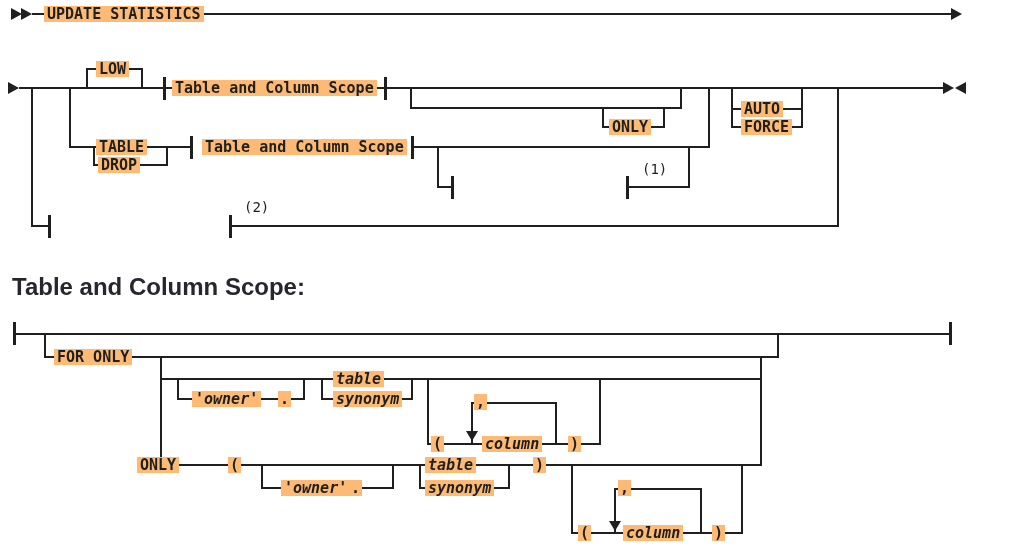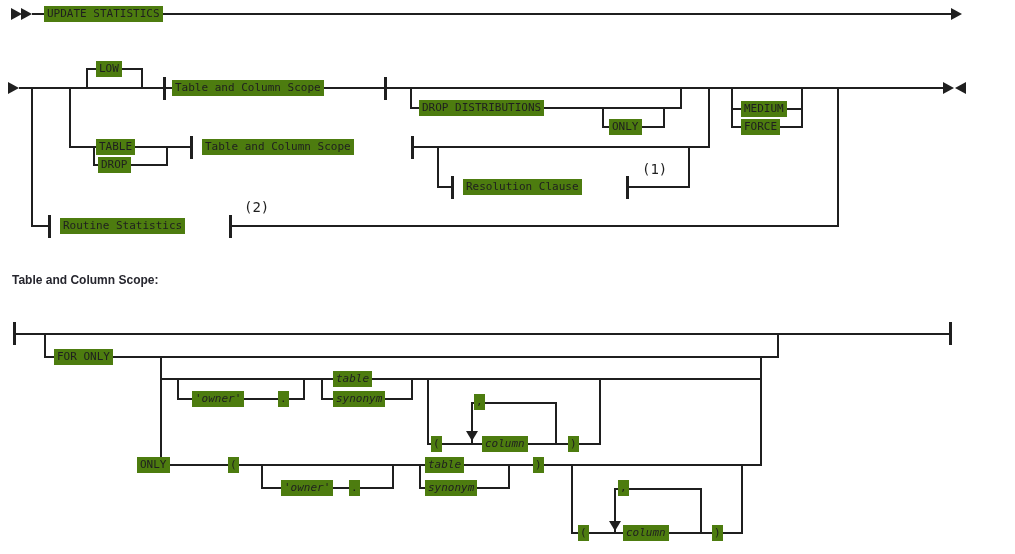--- a/index.html
+++ b/index.html
@@ -2,31 +2,31 @@
 <html><head>
 <meta charset="utf-8">
 <style>
   html,body{margin:0;padding:0;background:#ffffff;}
   .canvas{position:relative;width:1015px;height:554px;background:#ffffff;
           font-family:"DejaVu Sans Mono",monospace;overflow:hidden;color:#1f1f1f;}
   .layer{position:absolute;left:0;top:0;width:100%;height:100%;}
   .h{position:absolute;height:2px;background:#1f1f1f;}
   .v{position:absolute;width:2px;background:#1f1f1f;}
   .tick{position:absolute;width:3px;height:23px;background:#1f1f1f;z-index:3;}
-  .kw{position:absolute;font-size:11px;line-height:16px;color:#1f1f1f;background:#4d7c0f;
-      padding:0 3px;white-space:pre;z-index:2;}
+  .kw{position:absolute;font-size:15px;line-height:16px;color:#1f1f1f;background:#fdba74;
+      padding:0 3px;white-space:pre;z-index:2;font-weight:bold;}
   .sym{padding:0 2px;}
   .fn{position:absolute;font-size:14px;line-height:16px;color:#1f1f1f;z-index:2;background:#fff;padding:0 2px;}
   .it{font-style:italic;}
   .tri{position:absolute;width:0;height:0;z-index:3;}
   .tri-r{border-top:6px solid transparent;border-bottom:6px solid transparent;border-left:11px solid #1f1f1f;}
   .tri-l{border-top:6px solid transparent;border-bottom:6px solid transparent;border-right:11px solid #1f1f1f;}
   .tri-d{border-left:6px solid transparent;border-right:6px solid transparent;border-top:10px solid #1f1f1f;}
   .heading{position:absolute;font-family:"Liberation Sans",sans-serif;font-weight:bold;
-           font-size:12px;color:#26262e;z-index:2;}
+           font-size:24px;color:#26262e;z-index:2;}
 </style>
 </head>
 <body>
 
 <div class="canvas">
 
   <div class="layer">
     <span class="tri tri-r" style="left:11px;top:8px"></span>
     <span class="tri tri-r" style="left:21px;top:8px"></span>
     <div class="h" style="left:32px;top:13px;width:921px"></div>
@@ -44,21 +44,20 @@
     <div class="v" style="left:86px;top:68px;height:21px"></div>
     <div class="v" style="left:141px;top:68px;height:21px"></div>
     <span class="kw" style="left:96px;top:61px">LOW</span>
 
     <span class="tick" style="left:163px;top:77px"></span>
     <span class="kw" style="left:172px;top:80px">Table and Column Scope</span>
     <span class="tick" style="left:384px;top:77px"></span>
 
     <div class="v" style="left:410px;top:87px;height:22px"></div>
     <div class="h" style="left:410px;top:107px;width:272px"></div>
-    <span class="kw" style="left:419px;top:100px">DROP DISTRIBUTIONS</span>
     <div class="v" style="left:602px;top:107px;height:21px"></div>
     <div class="h" style="left:602px;top:126px;width:63px"></div>
     <div class="v" style="left:663px;top:107px;height:21px"></div>
     <span class="kw" style="left:609px;top:119px">ONLY</span>
     <div class="v" style="left:680px;top:87px;height:22px"></div>
 
     <div class="h" style="left:69px;top:146px;width:124px"></div>
     <div class="v" style="left:93px;top:146px;height:20px"></div>
     <div class="v" style="left:166px;top:146px;height:20px"></div>
     <div class="h" style="left:93px;top:164px;width:75px"></div>
@@ -67,36 +66,34 @@
 
     <span class="tick" style="left:190px;top:136px"></span>
     <span class="kw" style="left:202px;top:139px">Table and Column Scope</span>
     <span class="tick" style="left:411px;top:136px"></span>
     <div class="h" style="left:413px;top:146px;width:297px"></div>
     <div class="v" style="left:708px;top:87px;height:61px"></div>
 
     <div class="v" style="left:437px;top:146px;height:42px"></div>
     <div class="h" style="left:437px;top:186px;width:17px"></div>
     <span class="tick" style="left:451px;top:176px"></span>
-    <span class="kw" style="left:463px;top:179px">Resolution Clause</span>
     <span class="tick" style="left:626px;top:176px"></span>
     <div class="h" style="left:629px;top:186px;width:61px"></div>
     <div class="v" style="left:688px;top:146px;height:42px"></div>
     <span class="fn" style="left:640px;top:161px">(1)</span>
 
     <div class="v" style="left:731px;top:87px;height:41px"></div>
     <div class="h" style="left:731px;top:108px;width:72px"></div>
     <div class="h" style="left:731px;top:126px;width:72px"></div>
     <div class="v" style="left:801px;top:87px;height:41px"></div>
-    <span class="kw" style="left:741px;top:101px">MEDIUM</span>
+    <span class="kw" style="left:741px;top:101px">AUTO</span>
     <span class="kw" style="left:741px;top:119px">FORCE</span>
 
     <div class="h" style="left:31px;top:225px;width:20px"></div>
     <span class="tick" style="left:48px;top:215px"></span>
-    <span class="kw" style="left:60px;top:218px">Routine Statistics</span>
     <span class="tick" style="left:229px;top:215px"></span>
     <span class="fn" style="left:242px;top:199px">(2)</span>
     <div class="h" style="left:232px;top:225px;width:607px"></div>
     <div class="v" style="left:837px;top:87px;height:140px"></div>
 
     <span class="tri tri-r" style="left:943px;top:82px"></span>
     <span class="tri tri-l" style="left:955px;top:82px"></span>
   </div>
 
   <div class="heading" style="left:12px;top:273px">Table and Column Scope:</div>

